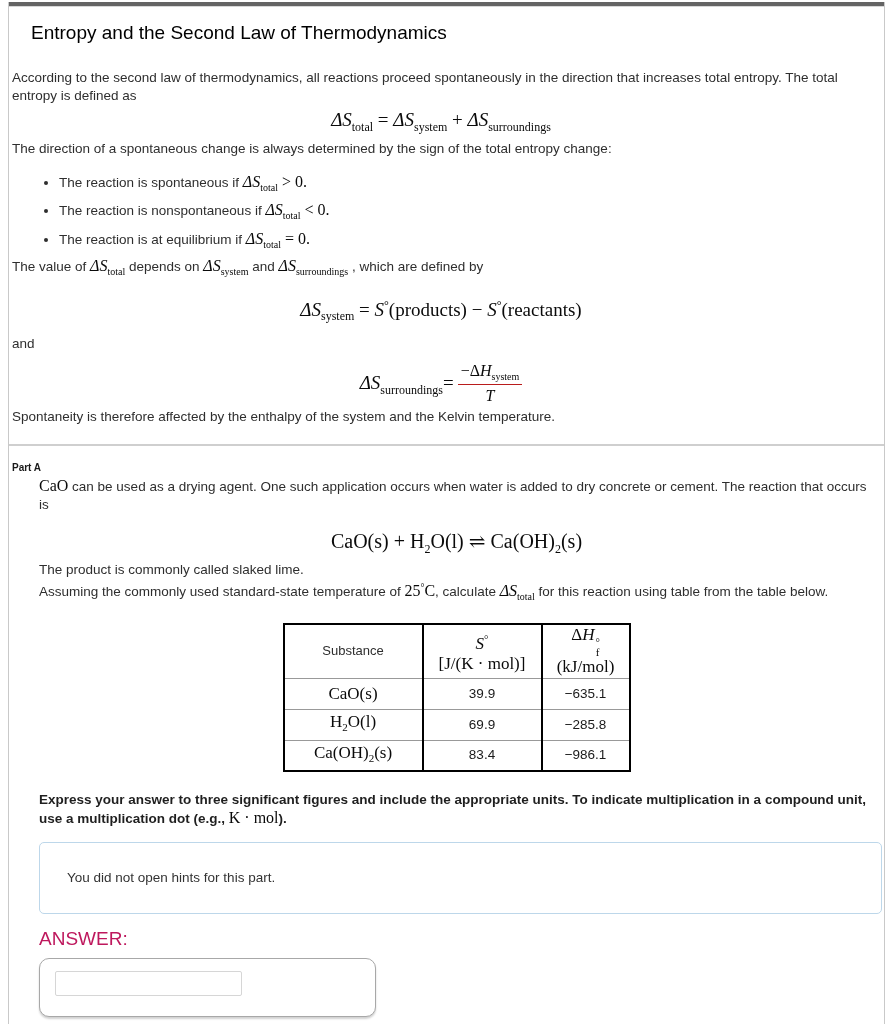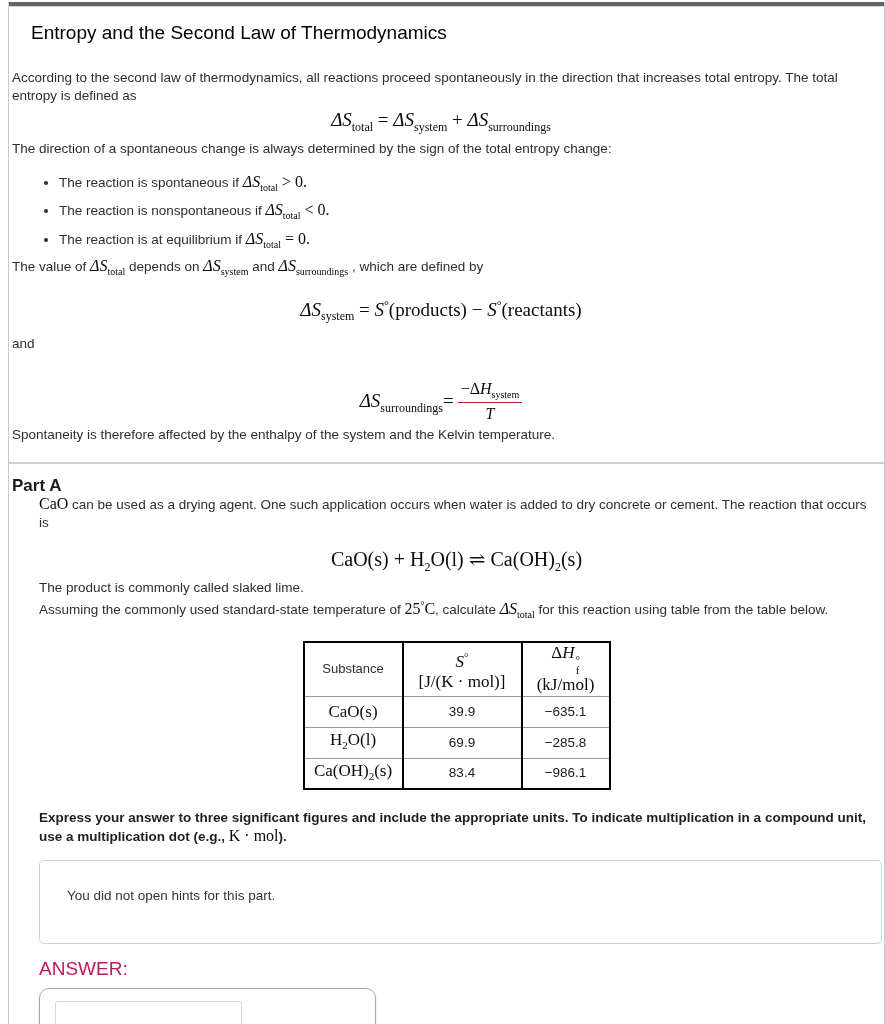--- a/index.html
+++ b/index.html
@@ -35,59 +35,59 @@
   p sub, li sub { font-size:10px; }
   p sup, li sup { font-size:10px; vertical-align:0.5em; }
   .math-line {
     font-family:"Liberation Serif","DejaVu Serif",serif;
     font-size:19px; line-height:24px; text-align:center; color:#0a0a0a;
   }
   .math-line sub { font-size:12px; }
   .math-line sup { font-size:12px; vertical-align:0.55em; }
   .eq1 { margin-top:3px; }
   .eq2 { margin-top:12px; }
-  .eq3 { margin-top:26px; }
+  .eq3 { margin-top:8px; }
 
   ul.bullets { margin:13px 0 0 0; padding-left:47px; }
   ul.bullets li { margin:0 0 2px 0; line-height:21px; }
 
   .frac { display:inline-block; vertical-align:-0.75em; text-align:center; margin-left:4px; font-size:16px; line-height:1.2; }
   .frac .num { display:block; border-bottom:1px solid #b91c1c; padding:0 3px 1px; }
   .frac .den { display:block; padding-top:1px; }
   .frac sub { font-size:10px; }
 
   .divider { margin-top:18px; height:2px; background:#cfcfcf; }
 
-  .parta-heading { margin:13px 0 0 3px; font-size:17px; line-height:18px; font-weight:bold; color:#1a1a1a; }
+  .parta-heading { margin:13px 0 0 3px; font-size:10px; line-height:18px; font-weight:bold; color:#1a1a1a; }
   .indent { margin-left:30px; padding-right:10px; }
   .indent p { margin:0; }
   .pa1 { margin-top:16px; }
   .eq-reaction { margin-top:15px; font-size:20px; }
   .pa2 { margin-top:3px; }
   .pa3 { margin-top:15px; }
 
   table.datatable { border-collapse:collapse; margin:17px auto 0; background:#fff; }
   table.datatable td, table.datatable th { border:0; text-align:center; vertical-align:middle; padding:0 6px; }
   table.datatable { border:2px solid #000; }
   table.datatable td + td, table.datatable th + th { border-left:2px solid #000; }
   table.datatable tbody tr td { border-top:1px solid #999; height:31px;margin-left:29px; }
-  th.col-substance { width:99px; height:54px; font-weight:normal; font-size:13px; font-family:"Liberation Sans",sans-serif; }
+  th.col-substance { width:139px; height:54px; font-weight:normal; font-size:13px; font-family:"Liberation Sans",sans-serif; }
   th.col-s { width:119px; }
   th.col-dh { width:88px; }
   .mcell { font-family:"Liberation Serif","DejaVu Serif",serif; font-size:17px; line-height:20px; font-weight:normal; color:#0a0a0a; }
   .mcell sub { font-size:11px; }
   .mcell sup { font-size:11px; vertical-align:0.5em; }
   .numcell { font-family:"Liberation Sans",sans-serif; font-size:13.5px; color:#1a1a1a; }
   .stack { display:inline-flex; flex-direction:column; align-items:center; line-height:0.95; vertical-align:-0.5em; font-size:11px; margin-left:1px; font-family:"Liberation Serif","DejaVu Serif",serif; }
 
   .instruction { margin-top:19px !important; font-weight:bold; color:#1f1f1f; }
   .instruction .seg-rm { font-weight:normal; }
 
   .hintbox {
-    margin-top:14px; margin-right:-8px; height:84px;
+    margin-top:14px; margin-right:-8px; height:72px;
     border:1px solid #bdd7ea; border-radius:5px; background:#fff;
     padding:26px 10px 0 27px;
   }
   .hintbox p { margin:0; color:#333; }
 
   .answer-label { margin-top:16px !important; font-size:19px; color:#be185d; }
   .answer-box {
     margin-top:10px; width:337px; height:59px;
     border:1px solid #a8a8a8; border-radius:10px;
     box-shadow:0 2px 2px rgba(0,0,0,0.18);

